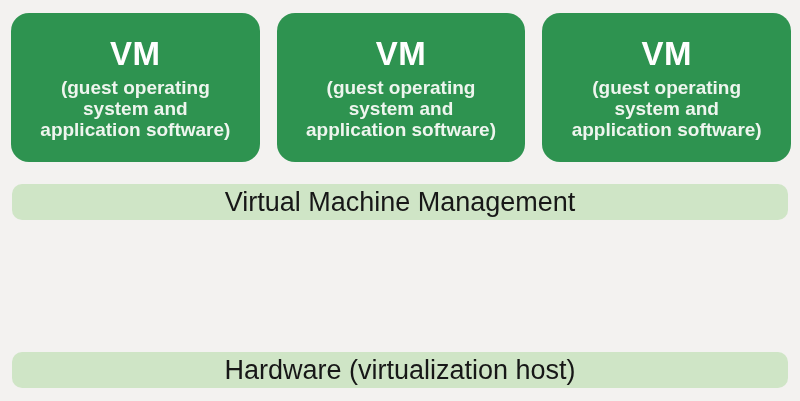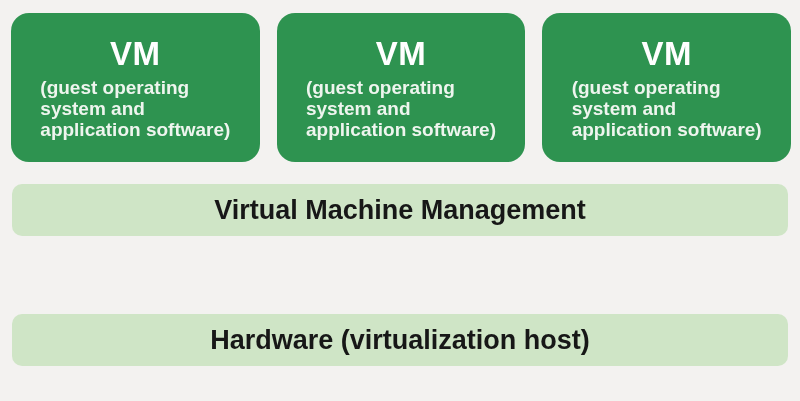--- a/index.html
+++ b/index.html
@@ -26,53 +26,54 @@
     gap: 17px;
   }
   .vm-box {
     flex: 1 1 0;
     background: var(--vm-box-bg, #2e9350);
     border-radius: 18px;
     display: flex;
     flex-direction: column;
     align-items: center;
     justify-content: center;
+    text-align: center;
   }
   .vm-title {
     font-size: 33px;
     font-weight: 700;
     line-height: 36px;
     color: var(--vm-title-color, #ffffff);
     letter-spacing: 0.5px;
   }
   .vm-sub {
     margin-top: 5px;
     font-size: 19px;
     font-weight: 700;
     line-height: 21px;
     color: var(--vm-subtitle-color, #eef5ee);
   }
   .vm-sub span { display: block; }
   .layer {
     position: absolute;
     left: 12px;
     width: 776px;
-    height: 52px;
+    height: 36px;
     background: var(--layer-bg, #cfe5c6);
     border-radius: 10px;
     display: flex;
     align-items: center;
     justify-content: center;
     font-size: 27px;
-    font-weight: 700;
+    font-weight: 400;
     color: var(--layer-text, #171717);
   }
   .layer-1 { top: 184px; }
   .layer-2 { top: 259px; }
-  .layer-3 { top: 314px; }
+  .layer-3 { top: 352px; }
 </style>
 </head>
 <body>
 
 <div class="canvas">
 
   <div class="vm-row">
 
     <div class="vm-box">
       <div class="vm-title">VM</div>

